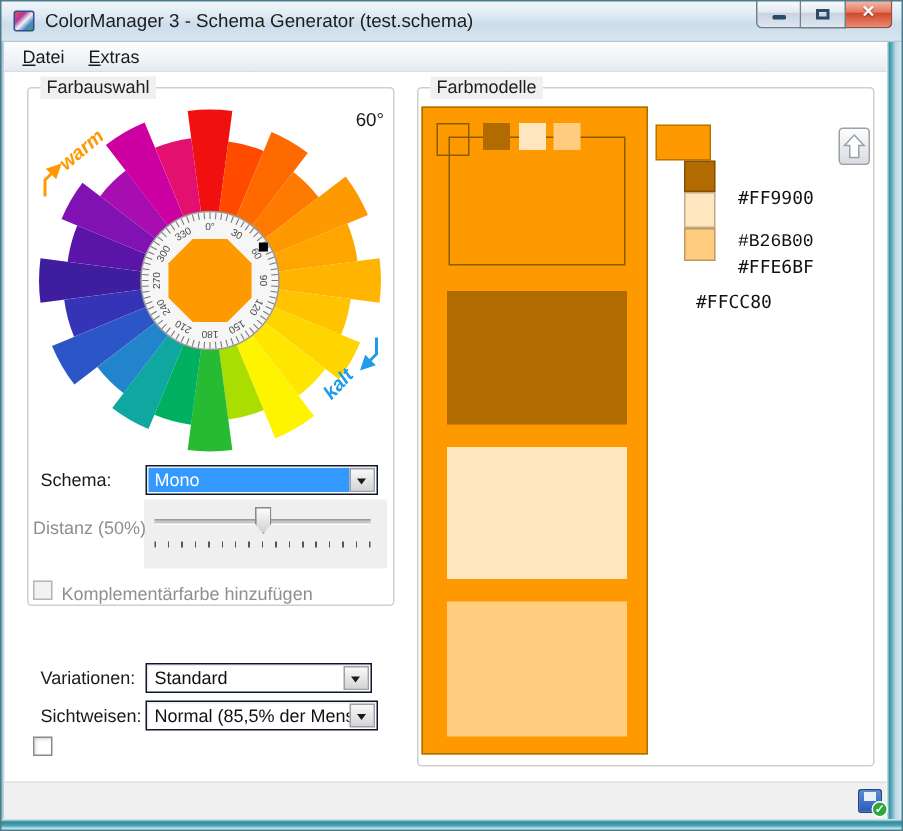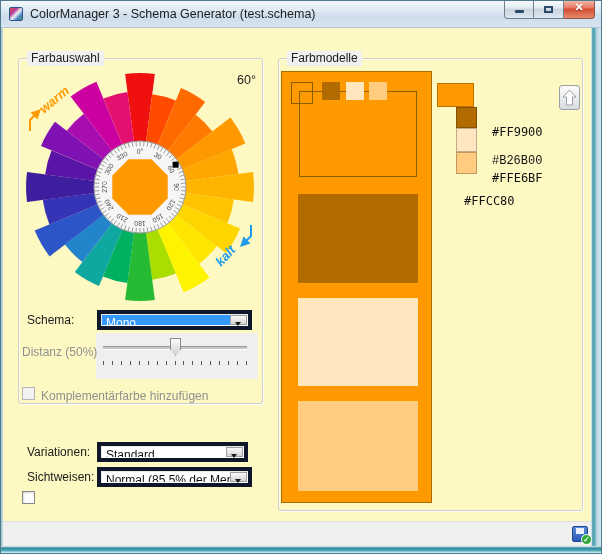--- a/index.html
+++ b/index.html
@@ -1,18 +1,18 @@
 <!DOCTYPE html>
 <html><head>
 <meta charset="utf-8">
 <style>
   html,body{margin:0;padding:0;background:#c9c9c9;}
   *{box-sizing:border-box;}
   .window{position:relative;width:602px;height:554px;font-family:"Liberation Sans",sans-serif;
-    background:#fef9c3;overflow:hidden;}
+    background:#ffffff;overflow:hidden;}
   .outer-border{position:absolute;inset:0;border:1px solid #4d7d8d;pointer-events:none;z-index:60;}
 
   
   .titlebar{position:absolute;left:0;top:0;width:602px;height:28px;
     background:linear-gradient(#f4f8fb,#dde9f3 40%,#cdddeb 60%,#d7e4f0);
     border-bottom:1px solid #b3c6d8;z-index:5;}
   .win-icon{position:absolute;left:9px;top:7px;width:14px;height:14px;border:1px solid #2f4f8f;border-radius:2px;
     background:linear-gradient(135deg,#e8504a 0%,#b03898 30%,#f2f2f2 52%,#4a86c8 75%,#46a04a 100%);}
   .title-text{position:absolute;left:30px;top:0;height:28px;line-height:28px;font-size:12.5px;color:#1c1c1c;white-space:nowrap;}
   .win-controls{position:absolute;right:7px;top:0;display:flex;z-index:6;}
@@ -35,21 +35,21 @@
     background:linear-gradient(90deg,#f7fafc,#3c97a8 18%,#58a9b9 30%,#bcd8e4 55%,#dbeef5);z-index:4;}
   .frame-bottom{position:absolute;left:0;top:546px;width:602px;height:8px;
     background:linear-gradient(#f0f4f6 0%,#2e8a9c 25%,#49a5b5 55%,#bfe2ea 80%,#e8f4f8 100%);z-index:4;}
 
   
   .groupbox{position:absolute;border:1px solid #cfcfcf;border-radius:3px;
     box-shadow:1px 1px 0 rgba(255,255,255,.85), inset 1px 1px 0 rgba(255,255,255,.6);z-index:5;}
   .grouplabel{position:absolute;top:-8px;left:8px;background:#f0f0f0;padding:0 4px;font-size:12px;color:#202020;line-height:15px;}
   .lbl{position:absolute;font-size:12px;color:#1a1a1a;line-height:20px;white-space:nowrap;z-index:6;}
   .disabled-text{color:#8f8f8f;}
-  .combo{position:absolute;height:20px;background:#fff;border:4px solid #0f172a;z-index:7;
+  .combo{position:absolute;height:20px;background:#fff;border:1px solid #0f172a;z-index:7;
     box-shadow:inset 1px 1px 0 rgba(0,0,0,.08);}
   .combo-text{position:absolute;left:1px;top:1px;right:18px;bottom:1px;font-size:12px;line-height:16px;color:#111;
     padding-left:4px;white-space:nowrap;overflow:hidden;}
   .combo-sel{position:absolute;left:1px;top:1px;right:18px;bottom:1px;background:#3399FF;color:#fff;font-size:12px;
     line-height:16px;padding-left:4px;white-space:nowrap;overflow:hidden;}
   .arrowbtn{position:absolute;top:1px;right:1px;bottom:1px;width:17px;border:1px solid #a0a0a0;
     background:linear-gradient(#f9f9f9,#d4d4d4);}
   .tri{position:absolute;left:4px;top:6px;width:0;height:0;border:3.5px solid transparent;border-top:4.5px solid #1a1a1a;}
   .checkbox{position:absolute;width:13px;height:13px;background:#fff;border:1px solid #8a8a8a;z-index:7;
     box-shadow:inset 1px 1px 2px rgba(0,0,0,.15);}
@@ -104,20 +104,24 @@
         <span class="glyph-min"></span>
       </div>
     <div class="win-btn btn-max">
         <span class="glyph-max"></span>
       </div>
     <div class="win-btn btn-close">
         <span class="glyph-close">✕</span>
       </div>
   </div>
 
+  <div class="menubar">
+    <div class="menu-item"><u>D</u>atei</div>
+    <div class="menu-item"><u>E</u>xtras</div>
+  </div>
 
   <div class="frame-left"></div>
   <div class="frame-right"></div>
   <div class="frame-bottom"></div>
 
   <div class="groupbox" style="left:18px;top:58px;width:245px;height:346px;">
     <div class="grouplabel">Farbauswahl</div>
   </div>
   <div class="lbl" style="left:210px;top:70px;width:46px;text-align:right;font-size:12.5px;">60°</div>
   <svg id="wheel" width="240" height="238" viewBox="0 0 240 238">

